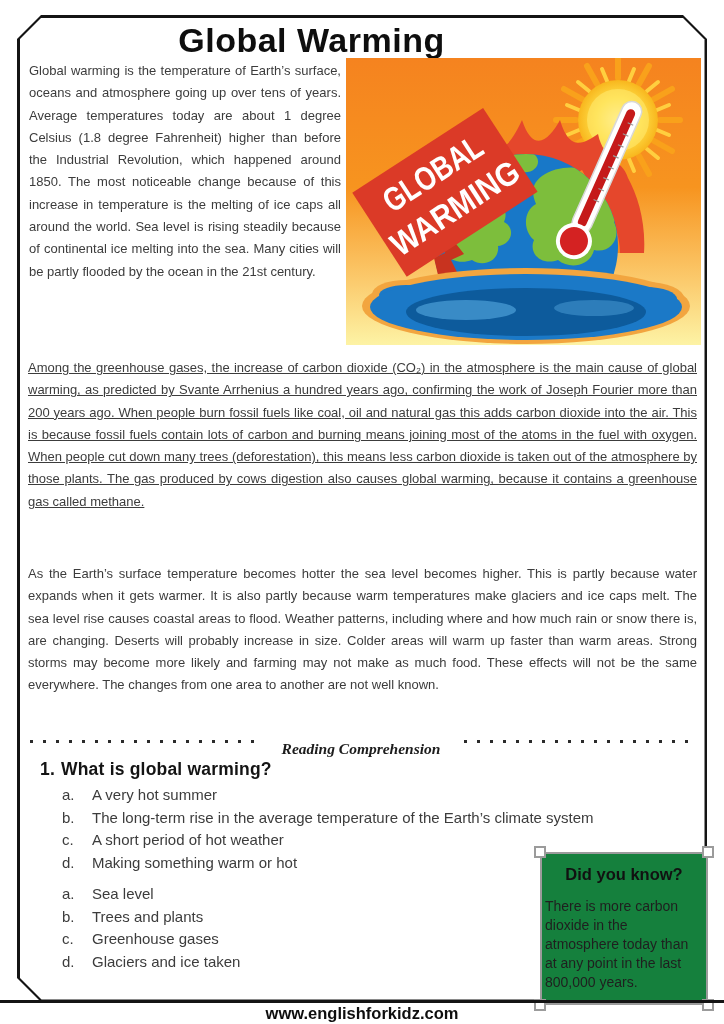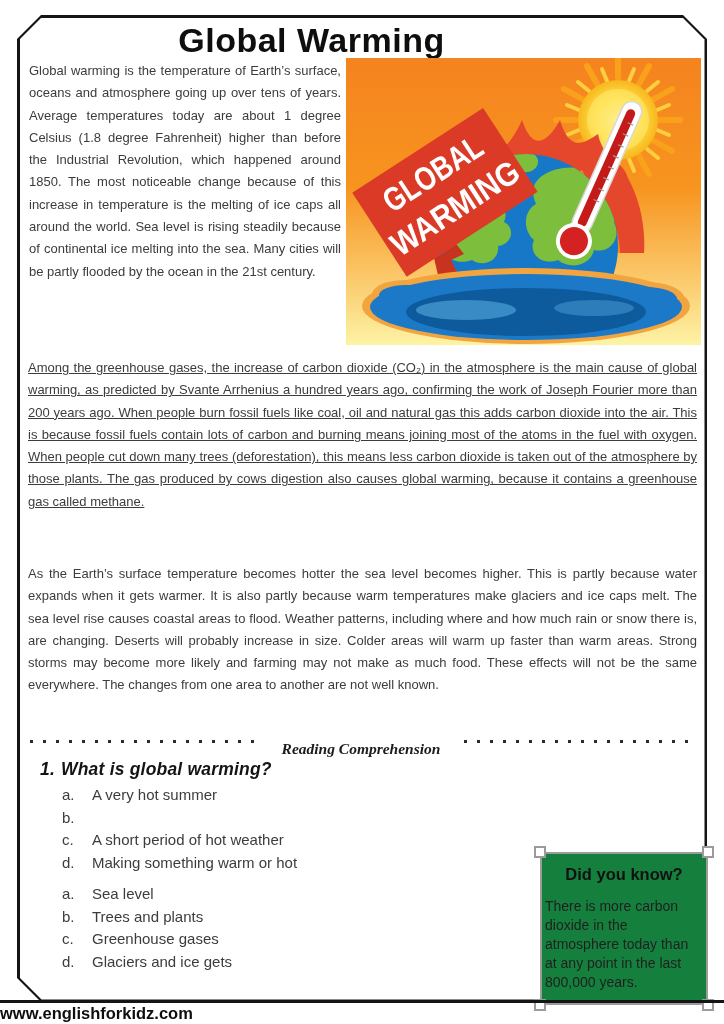--- a/index.html
+++ b/index.html
@@ -20,36 +20,36 @@
   .p3{left:28px;top:563px;width:669px;}
   .illustration{position:absolute;left:346px;top:58px;width:355px;height:287px;}
   
   .divider{position:absolute;left:30px;top:740px;width:662px;height:20px;display:flex;gap:24px;}
   .dots{flex:1;height:2.6px;background-image:repeating-linear-gradient(to right,#2b2b2b 0 2.6px,transparent 2.6px 13px);}
   .divider-label{font-family:"Liberation Serif",serif;font-style:italic;font-weight:bold;font-size:15.5px;color:#1c1c1c;white-space:nowrap;}
   
   .question{position:absolute;left:40px;width:620px;}
   .q1{top:759px;}
   .q2{top:879px;}
-  .q-head{font-size:17.5px;font-weight:800;color:#141414;letter-spacing:.2px;font-style:italic;}
+  .q-head{font-size:17.5px;font-weight:800;color:#141414;letter-spacing:.2px;}
   .q-head .q-num{margin-right:6px;}
   .option{display:flex;margin:8px 0 0 22px;font-size:15px;line-height:14.5px;color:#3c3c3c;}
   .opt-letter{width:30px;flex:0 0 30px;}
   
   .dyk{position:absolute;left:540px;top:852px;width:164px;height:149px;border:2px solid #9b9b9b;background:#15803d;}
   .dyk-corner{position:absolute;width:8px;height:8px;border:2px solid #9b9b9b;background:#fff;}
   .dyk-corner.tl{left:-8px;top:-8px;}
   .dyk-corner.tr{right:-8px;top:-8px;}
   .dyk-corner.bl{left:-8px;bottom:-8px;}
   .dyk-corner.br{right:-8px;bottom:-8px;}
   .dyk-title{margin-top:11px;text-align:center;font-size:16.5px;font-weight:800;color:#111;}
   .dyk-body{margin-top:13px;padding:0 3px;text-align:left;font-size:14px;line-height:19px;color:#1f1f1f;}
   
   .footer-line{position:absolute;left:0;top:1000px;width:724px;height:2.5px;background:#141414;}
-  .footer-url{position:absolute;left:0;top:1004px;width:724px;font-size:16.5px;font-weight:800;color:#0e0e0e;text-decoration:none;}
+  .footer-url{position:absolute;left:0;top:1004px;width:724px;text-align:center;font-size:16.5px;font-weight:800;color:#0e0e0e;text-decoration:none;}
 </style>
 </head>
 <body>
 
 <div>
 
   <div class="frame-outer">
     <div class="frame-inner"></div>
   </div>
 
@@ -175,20 +175,21 @@
   <div class="question q1">
     <div class="q-head">
       <span class="q-num">1.</span><span>What is global warming?</span>
     </div>
     <div class="option">
       <span class="opt-letter">a.</span>
         <span>A very hot summer</span>
     </div>
     <div class="option">
       <span class="opt-letter">b.</span>
+        <span>The long-term rise in the average temperature of the Earth’s climate system</span>
     </div>
     <div class="option">
       <span class="opt-letter">c.</span>
         <span>A short period of hot weather</span>
     </div>
     <div class="option">
       <span class="opt-letter">d.</span>
         <span>Making something warm or hot</span>
     </div>
   </div>
@@ -201,21 +202,21 @@
     <div class="option">
       <span class="opt-letter">b.</span>
         <span>Trees and plants</span>
     </div>
     <div class="option">
       <span class="opt-letter">c.</span>
         <span>Greenhouse gases</span>
     </div>
     <div class="option">
       <span class="opt-letter">d.</span>
-        <span>Glaciers and ice gets</span>
+        <span>Glaciers and ice taken</span>
     </div>
   </div>
 
   <div class="dyk">
     <span class="dyk-corner tl"></span>
     <span class="dyk-corner tr"></span>
     <span class="dyk-corner bl"></span>
     <span class="dyk-corner br"></span>
     <div class="dyk-title">Did you know?</div>
     <div class="dyk-body">There is more carbon dioxide in the atmosphere today than at any point in the last 800,000 years.</div>

